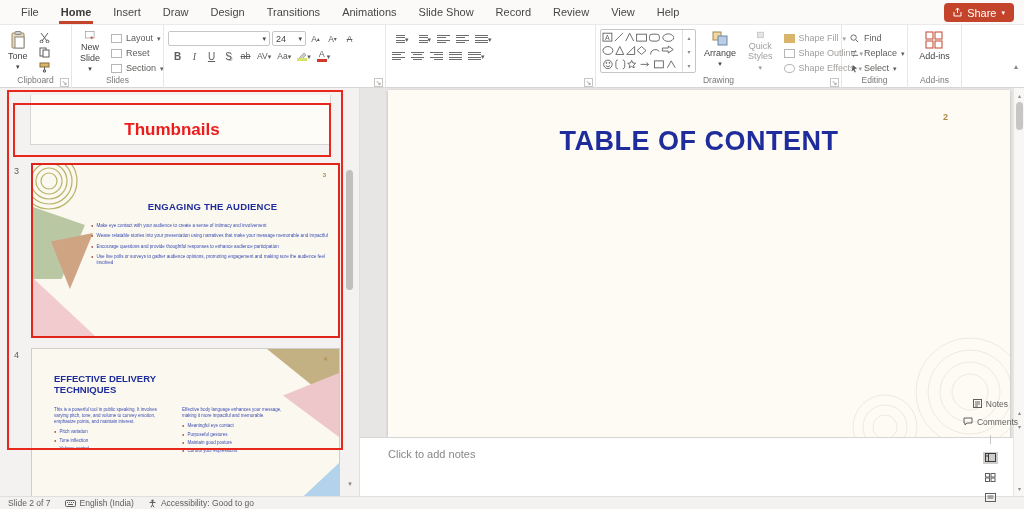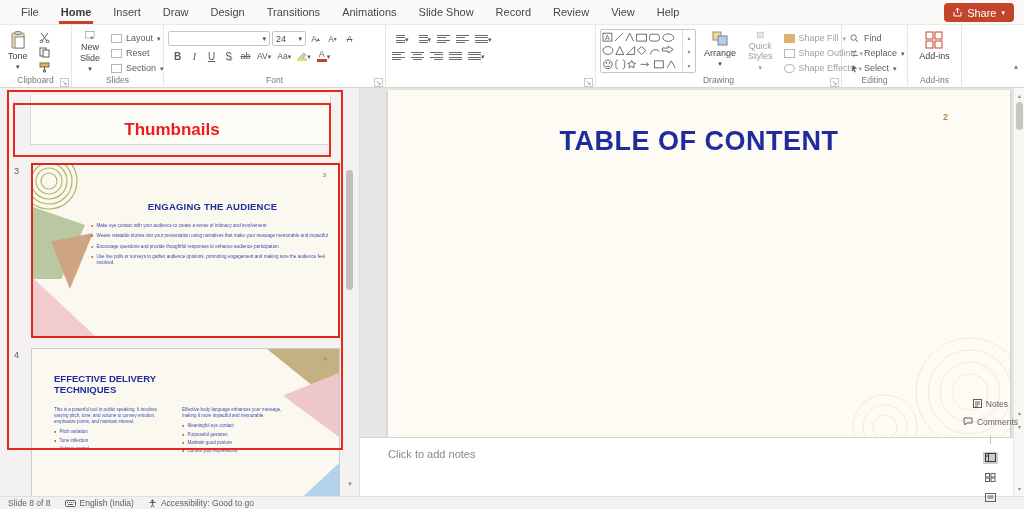--- a/index.html
+++ b/index.html
@@ -259,21 +259,20 @@
             </span>
           <span class="tbtn">
               <span style="display:flex;flex-direction:column;align-items:center;font-size:9px;line-height:1">
                 <span>A</span>
                 <span class="colorbar" style="background:#d03a2b;margin-top:0"></span>
               </span>
               <span class="caret">▾</span>
             </span>
         </div>
       </div>
-      <div class="rlabel"><span>Font</span></div>
       <span class="launcher">↘</span>
     </div>
 
     <div class="rgroup" style="width:210px">
       <div class="fcol" style="padding-top:3px">
         <div class="row">
           <span class="tbtn">
               <span class="il bul">
                 <i></i>
                 <i></i>
@@ -595,21 +594,21 @@
       <span class="rs-btn" style="top:1px">▴</span>
       <div class="rs-thumb"></div>
       <span class="rs-btn" style="top:318px">▴</span>
       <span class="rs-btn" style="top:332px">▾</span>
       <span class="rs-btn" style="top:394px">▾</span>
     </div>
   </div>
 
   <footer class="statusbar">
     <div class="sb-left">
-      <span class="sb-item">Slide 8 of 8</span>
+      <span class="sb-item">Slide 2 of 7</span>
       <span class="sb-item">
         <svg width="11" height="7" viewBox="0 0 11 7">
             <rect x="0.5" y="0.5" width="10" height="6" rx="1" fill="none" stroke="#605e5c"></rect>
             <path d="M2 2.5h1M4 2.5h1M6 2.5h1M8 2.5h1M3 4.5h5" stroke="#605e5c"></path>
           </svg>
         <span>English (India)</span>
       </span>
       <span class="sb-item">
         <svg width="9" height="9" viewBox="0 0 9 9">
             <circle cx="4.5" cy="1.8" r="1.2" fill="#605e5c"></circle>

